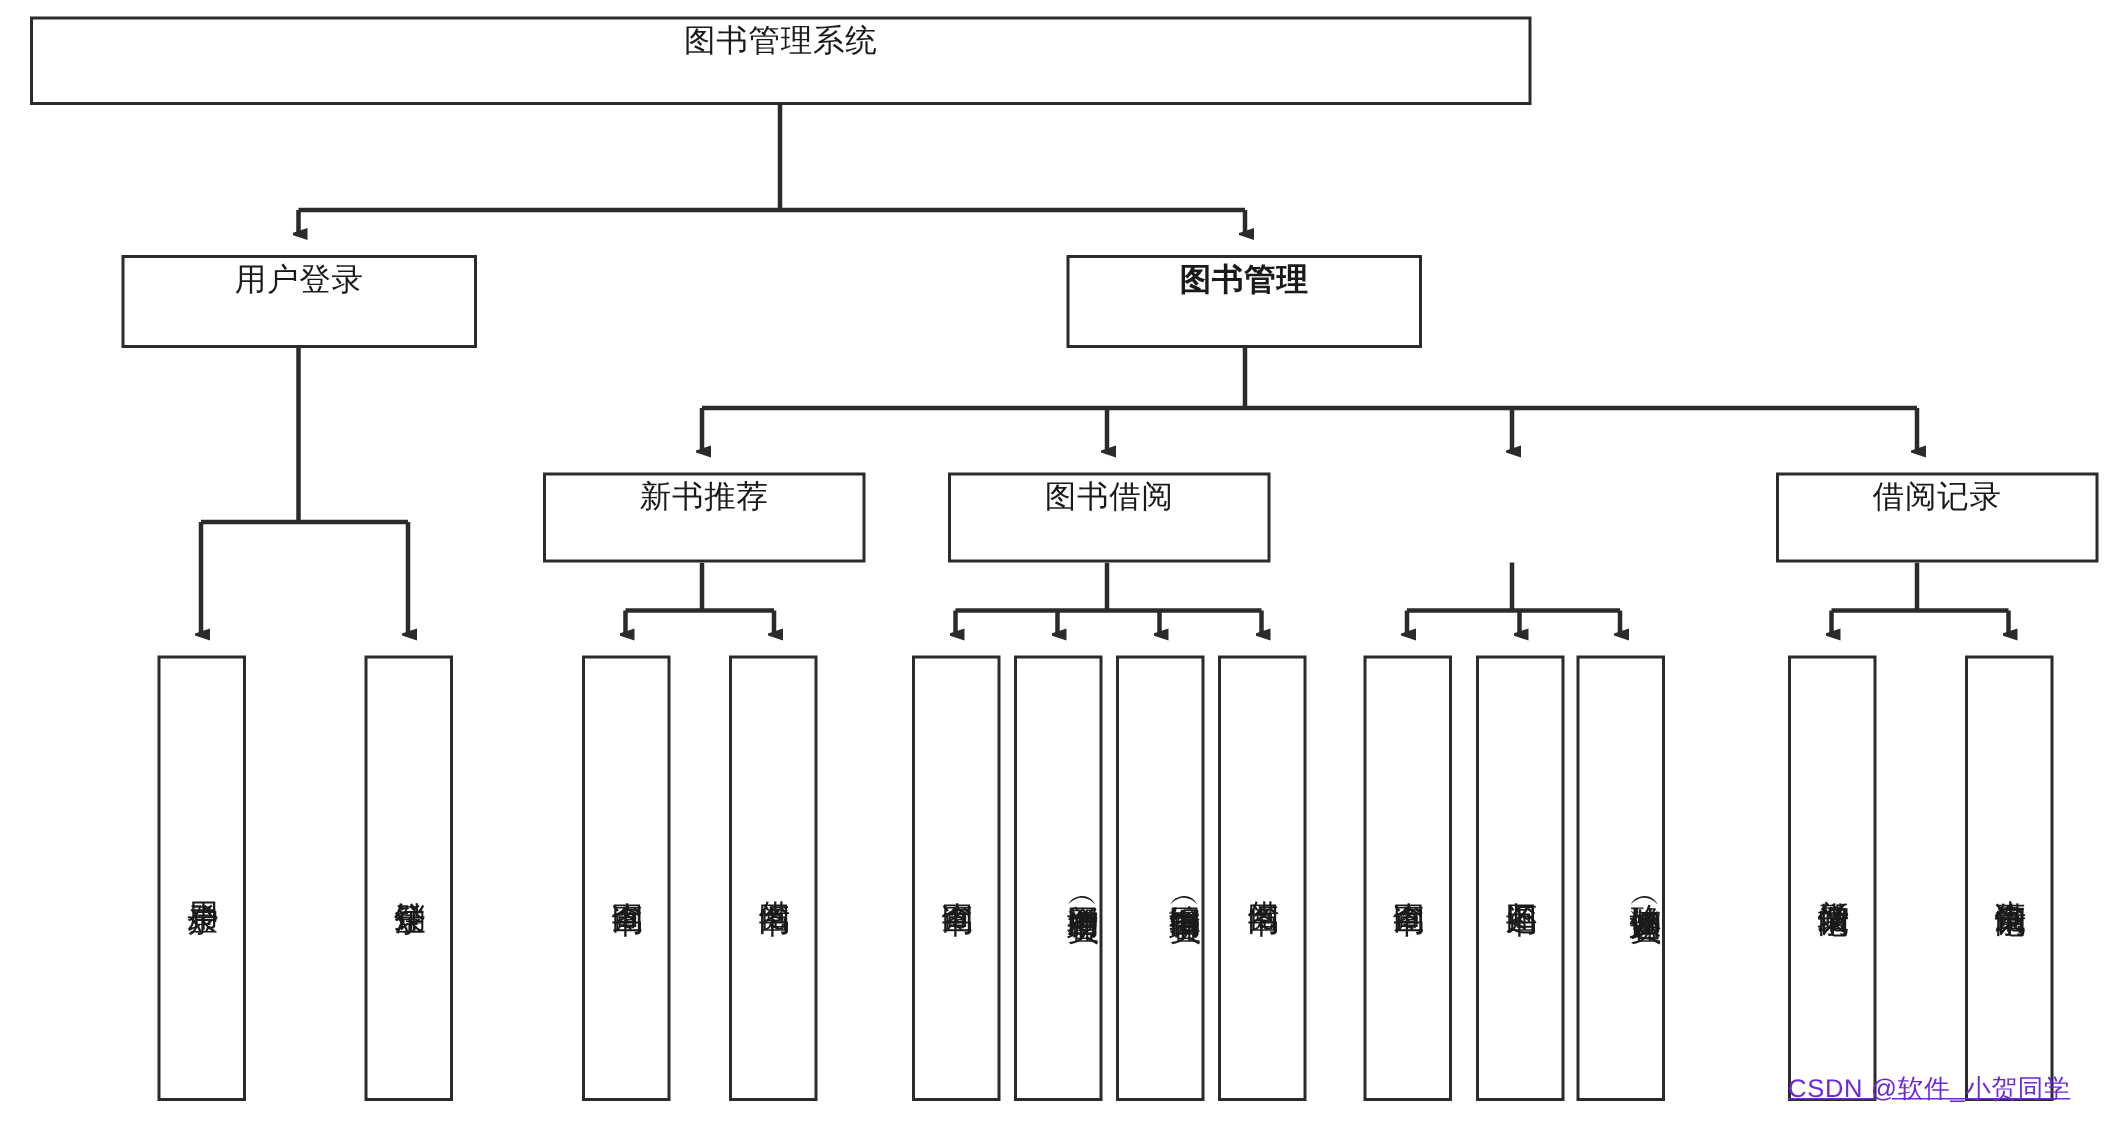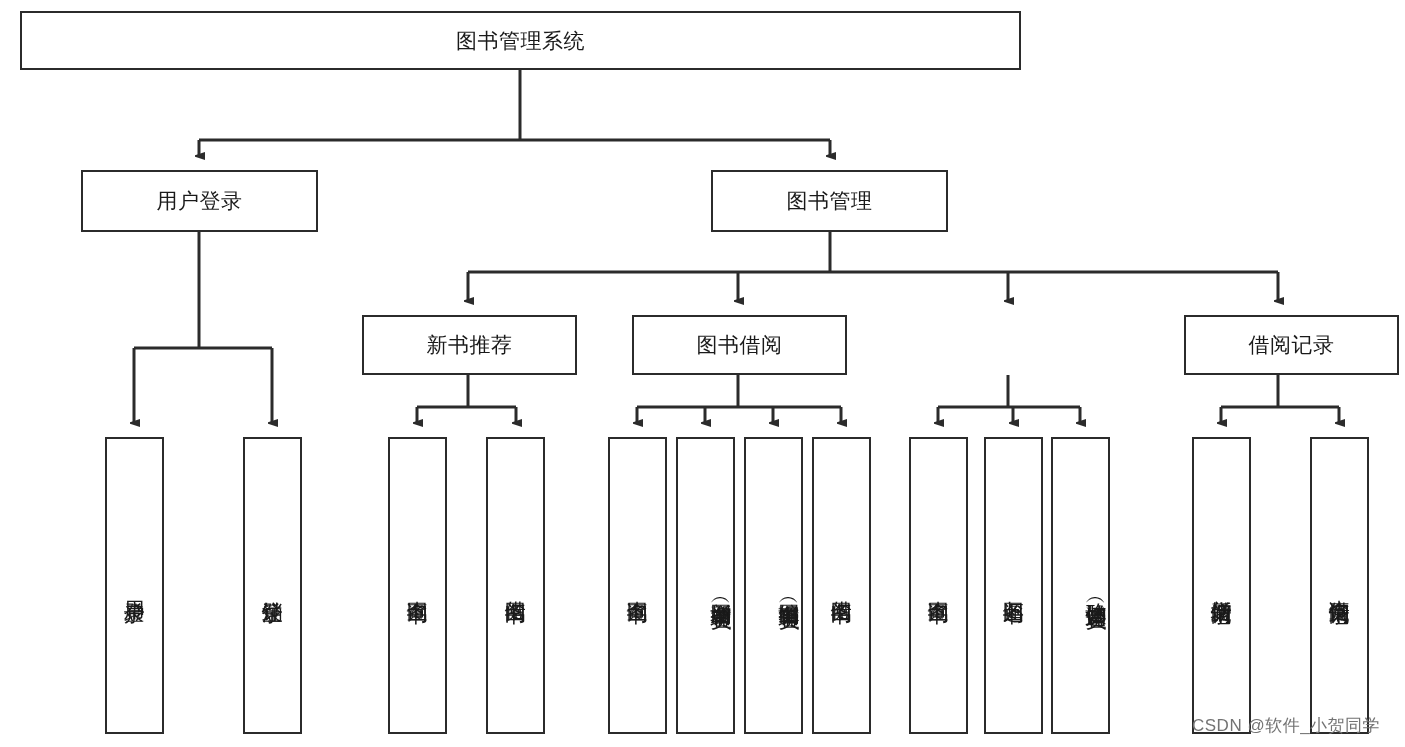--- a/index.html
+++ b/index.html
@@ -24,21 +24,21 @@
     width: 1405px;
     height: 747px;
     pointer-events: none;
   }
   .node {
     position: absolute;
     box-sizing: border-box;
     border: 2px solid #2b2b2b;
     background: #ffffff;
     display: flex;
-    align-items: center;
+    align-items: flex-start;
     justify-content: center;
     color: #1a1a1a;
   }
   .node.horiz {
     font-size: 21px;
     letter-spacing: 0.5px;
   }
   .node.vert {
     writing-mode: vertical-rl;
     text-orientation: upright;
@@ -49,24 +49,25 @@
     padding-top: 10px;
     letter-spacing: 1px;
     white-space: nowrap;
   }
   .node.vert.centered {
     align-items: center;
     padding-top: 0;
   }
   .watermark {
     position: absolute;
-    color: #737373;
+    color: #6d28d9;
     font-size: 17px;
     white-space: nowrap;
     letter-spacing: 0.5px;
+    text-decoration: underline;
   }
 </style>
 </head>
 <body>
 
 <div id="canvas">
 
   <svg id="edges" viewBox="0 0 1405 747" xmlns="http://www.w3.org/2000/svg">
     <defs>
       <marker id="arrow" markerWidth="10" markerHeight="10" refX="5" refY="6" orient="auto" markerUnits="userSpaceOnUse">
@@ -117,21 +118,21 @@
     </g>
   </svg>
 
   <div class="node horiz" id="root-node" style="left: 20px; top: 11px; width: 1001px; height: 59px;">
     <span>图书管理系统</span>
   </div>
 
   <div class="node horiz" id="l2-0" style="left: 81px; top: 170px; width: 237px; height: 62px;">
     <span>用户登录</span>
   </div>
-  <div class="node horiz" id="l2-1" style="left: 711px; top: 170px; width: 237px; height: 62px;">
+  <div class="node horiz" id="l2-1" style="left: 711px; top: 170px; width: 237px; height: 62px; font-weight: bold;">
     <span>图书管理</span>
   </div>
 
   <div class="node horiz" id="l3-0" style="left: 362px; top: 315px; width: 215px; height: 60px;">
     <span>新书推荐</span>
   </div>
   <div class="node horiz" id="l3-1" style="left: 632px; top: 315px; width: 215px; height: 60px;">
     <span>图书借阅</span>
   </div>
   <div class="node horiz" id="l3-3" style="left: 1172px; top: 315px; width: 215px; height: 60px; margin-left: 12px;">

